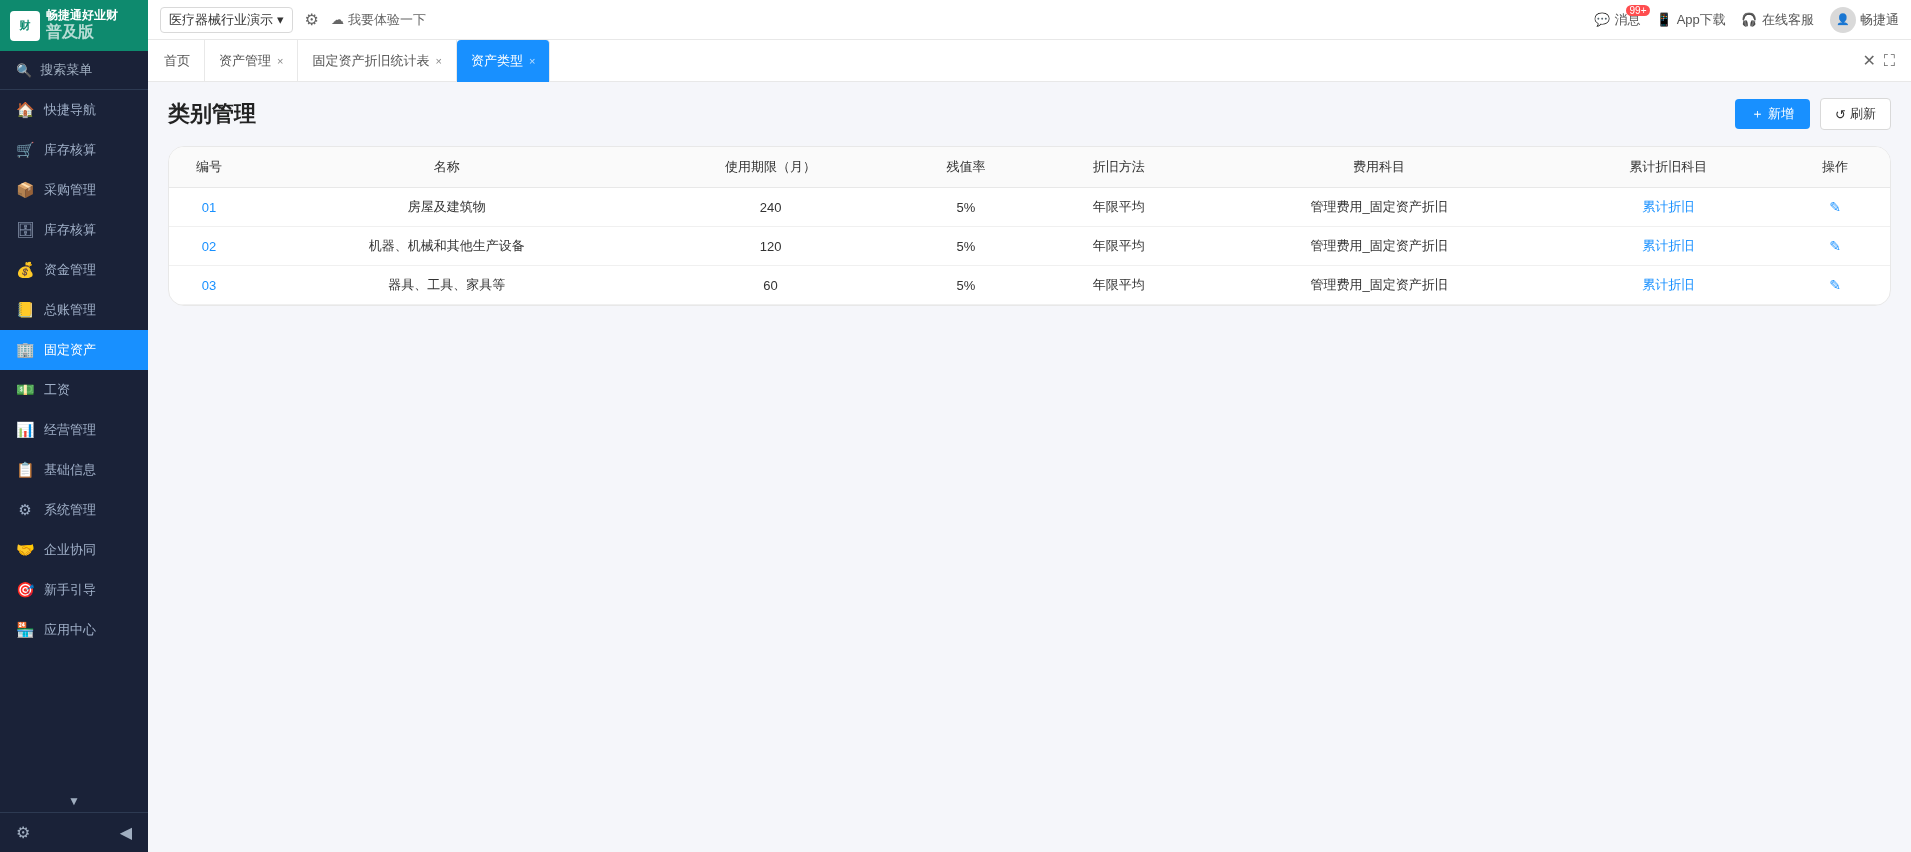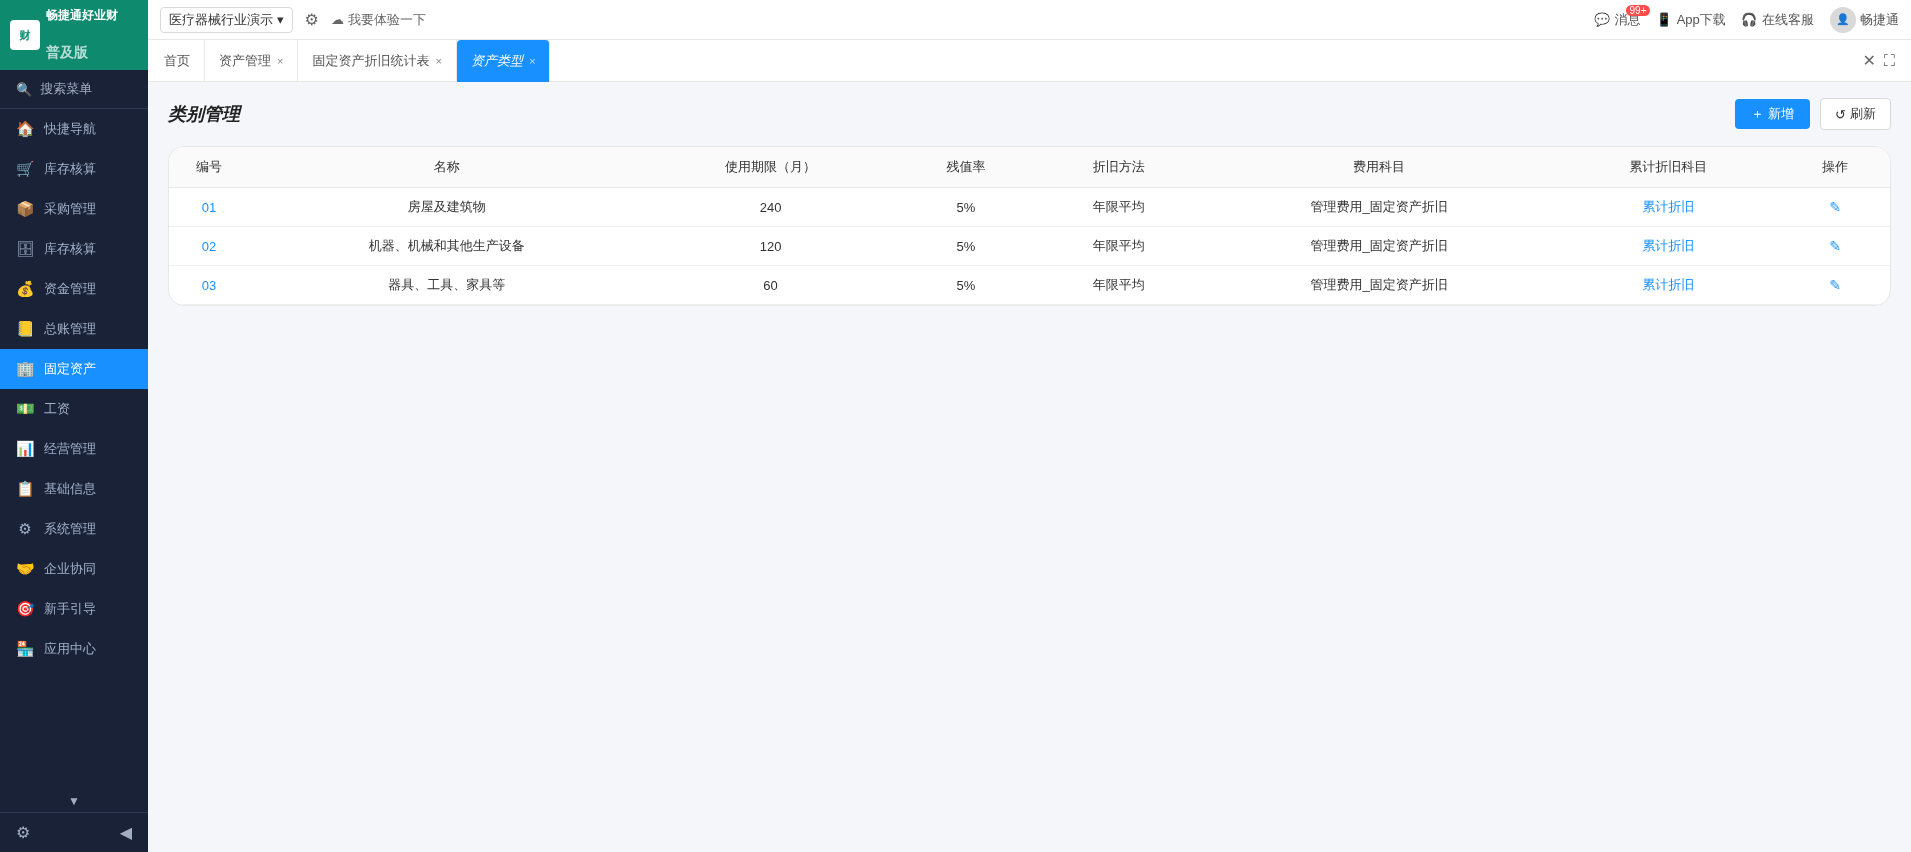--- a/index.html
+++ b/index.html
@@ -29,21 +29,21 @@
     .sidebar-logo-icon {
       width: 30px; height: 30px;
       background: white;
       border-radius: 4px;
       display: flex; align-items: center; justify-content: center;
       color: #0e8a6e;
       font-size: 11px;
       font-weight: bold;
     }
     .sidebar-logo-text { line-height: 1.2; font-size: 12px; }
-    .sidebar-logo-sub { font-size: 14px; color: rgba(255,255,255,0.7); margin-top: 22px; }
+    .sidebar-logo-sub { font-size: 16px; color: rgba(255,255,255,0.7); }
 
     .sidebar-search-btn {
       display: flex; align-items: center; gap: 8px;
       padding: 10px 16px;
       color: #a0aec0;
       cursor: pointer;
       font-size: 13px;
       border-bottom: 1px solid #2d3a52;
     }
 
@@ -157,21 +157,20 @@
       font-size: 13px;
       color: #555;
       border-right: 1px solid #e8e8e8;
       white-space: nowrap;
     }
     .tab:first-child { padding-left: 0; border-right: 1px solid #e8e8e8; }
     .tab.active {
       background: #1890ff;
       color: white;
       border-radius: 4px 4px 0 0;
-      font-style: italic;
     }
     .tab-close {
       font-size: 11px; cursor: pointer; color: inherit; opacity: 0.7;
     }
     .tabs-controls {
       margin-left: auto;
       display: flex; align-items: center; gap: 8px;
     }
     .tabs-control-btn {
       cursor: pointer; color: #666; font-size: 16px;
@@ -183,21 +182,21 @@
       overflow: auto;
       padding: 16px 20px;
       background: #f5f6fa;
     }
 
     .page-header {
       display: flex; align-items: center; justify-content: space-between;
       margin-bottom: 16px;
     }
     .page-title {
-      font-size: 18px; font-weight: bold; color: #222; font-style: italic;
+      font-size: 22px; font-weight: bold; color: #222;
     }
     .page-actions { display: flex; gap: 10px; align-items: center; }
 
     .btn-primary {
       background: #1890ff; color: white;
       border: none; border-radius: 4px;
       padding: 6px 16px; cursor: pointer;
       font-size: 13px; display: flex; align-items: center; gap: 4px;
     }
     .btn-default {

